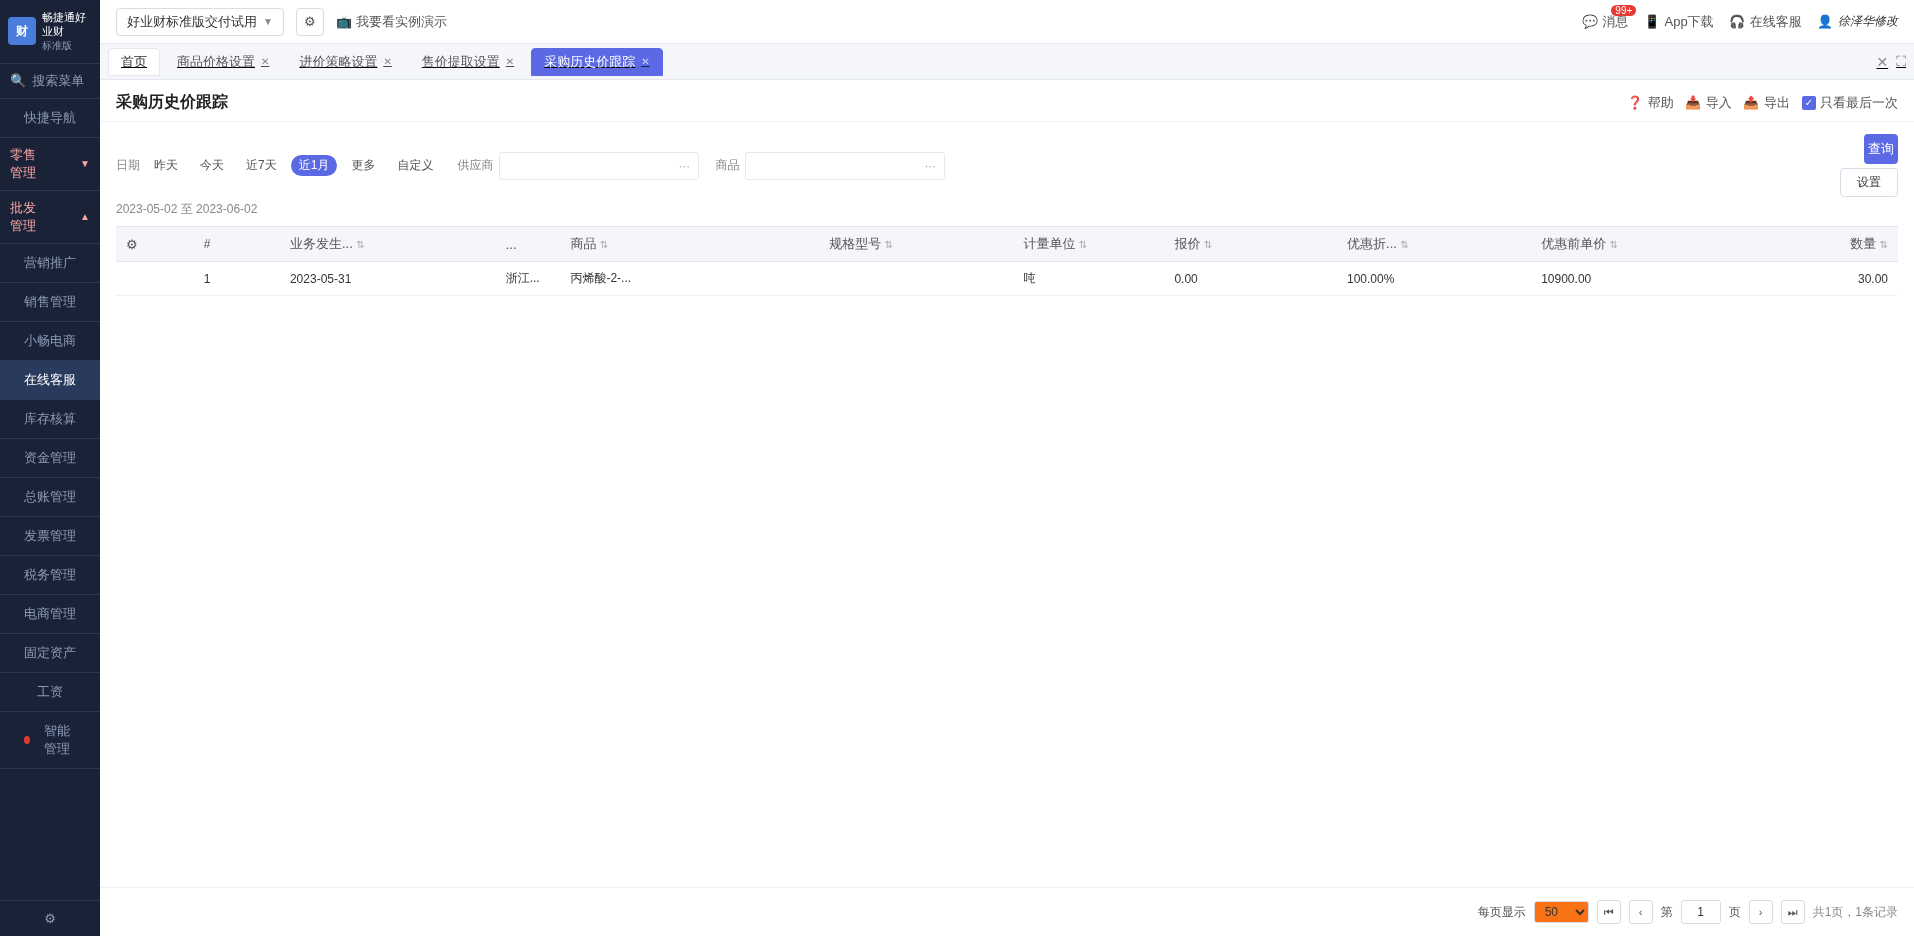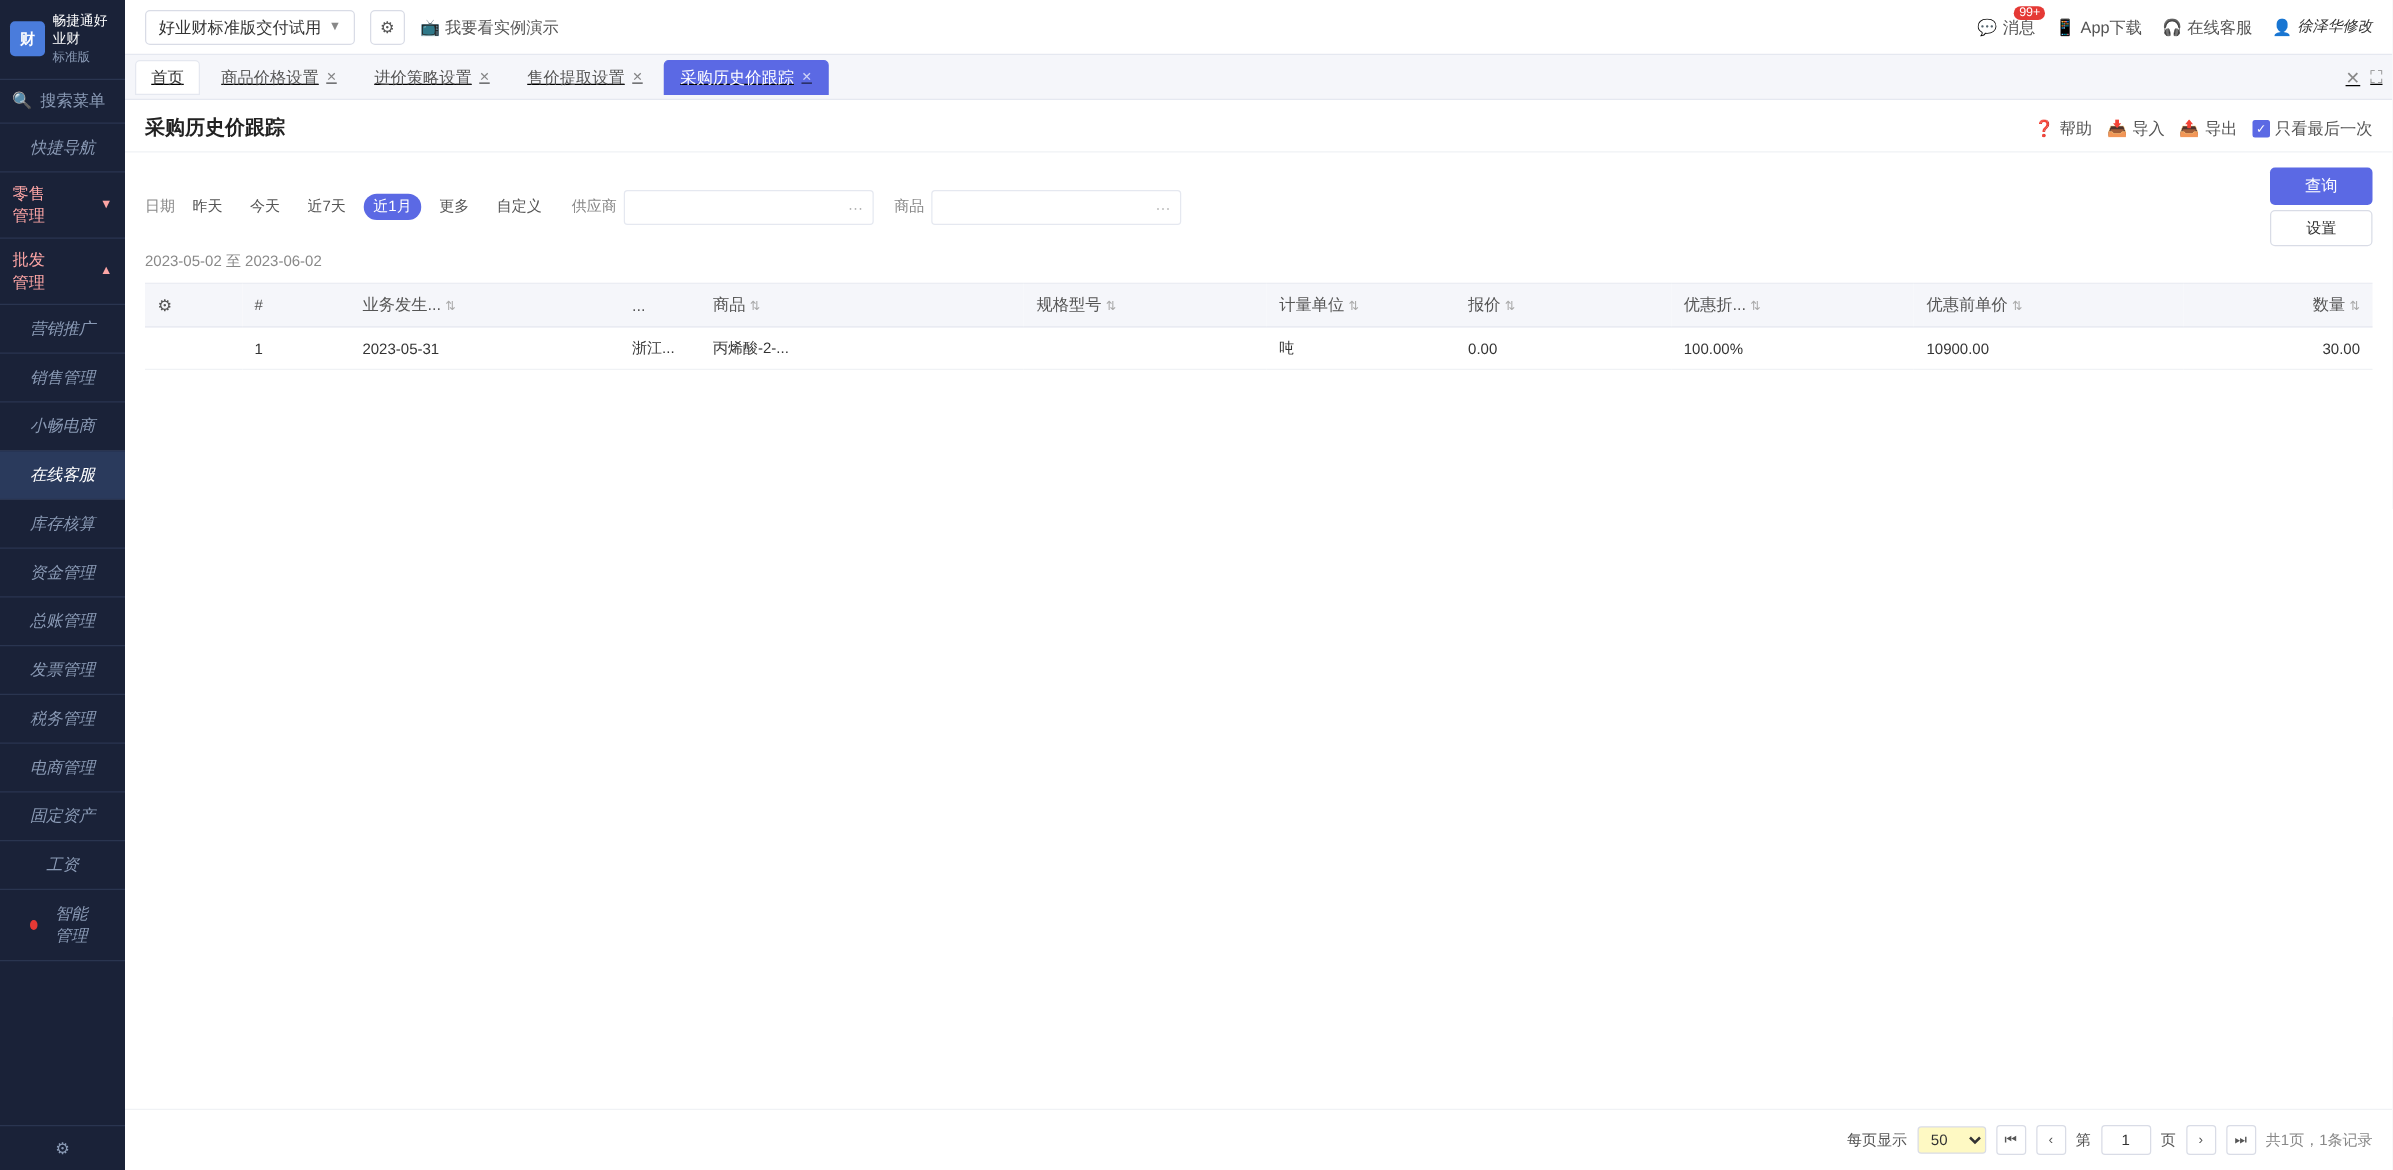--- a/index.html
+++ b/index.html
@@ -43,21 +43,21 @@
       display: flex; align-items: center; gap: 6px;
       border-bottom: 1px solid #2a3550;
     }
     .sidebar-nav-item {
       padding: 10px 24px;
       color: #8a9ab5;
       font-size: 12px;
       cursor: pointer;
       text-align: center;
       border-bottom: 1px solid #2a3550;
-      display: flex; align-items: center; justify-content: center; gap: 4px; font-style: italic;
+      display: flex; align-items: center; justify-content: center; gap: 4px;
     }
     .sidebar-nav-item.active { color: #fff; background: #2a3a5c; }
     .sidebar-section-header {
       padding: 8px 10px;
       color: #fca5a5;
       font-size: 12px;
       cursor: pointer;
       display: flex; align-items: center; justify-content: space-between;
       border-bottom: 1px solid #2a3550;
       gap: 44px;
@@ -209,21 +209,21 @@
     .date-range { color: #888; font-size: 12px; }
     .input-like {
       width: 200px; height: 28px;
       border: 1px solid #e5e8f0; border-radius: 3px;
       padding: 0 8px; font-size: 12px; color: #333;
       background: #fff; display: flex; align-items: center; justify-content: space-between;
       cursor: pointer;
     }
     .input-more { color: #aaa; font-size: 12px; }
     .query-btn {
-      padding: 6px 28px;
+      padding: 6px 4px;
       background: #5b69e4; color: #fff;
       border: none; border-radius: 4px;
       cursor: pointer; font-size: 13px;
       margin-left: auto;
     }
     .settings-btn {
       padding: 5px 16px;
       background: #fff; color: #333;
       border: 1px solid #d9dce6; border-radius: 4px;
       cursor: pointer; font-size: 12px;
@@ -274,21 +274,21 @@
     .pagination-bar {
       padding: 12px 16px;
       display: flex; align-items: center; justify-content: flex-end; gap: 8px;
       border-top: 1px solid #f0f2f5;
       flex-shrink: 0;
     }
     .page-size-label { color: #555; font-size: 12px; }
     .page-size-select {
       border: 1px solid #d9dce6; border-radius: 3px;
       padding: 2px 6px; font-size: 12px; color: #333;
-      background: #fef9c3; cursor: pointer;
+      background: #f97316; cursor: pointer;
     }
     .page-nav-btn {
       width: 24px; height: 24px;
       border: 1px solid #d9dce6; border-radius: 3px;
       display: flex; align-items: center; justify-content: center;
       cursor: pointer; color: #555; font-size: 11px; background: #fff;
     }
     .page-input {
       width: 40px; height: 24px; text-align: center;
       border: 1px solid #d9dce6; border-radius: 3px;

